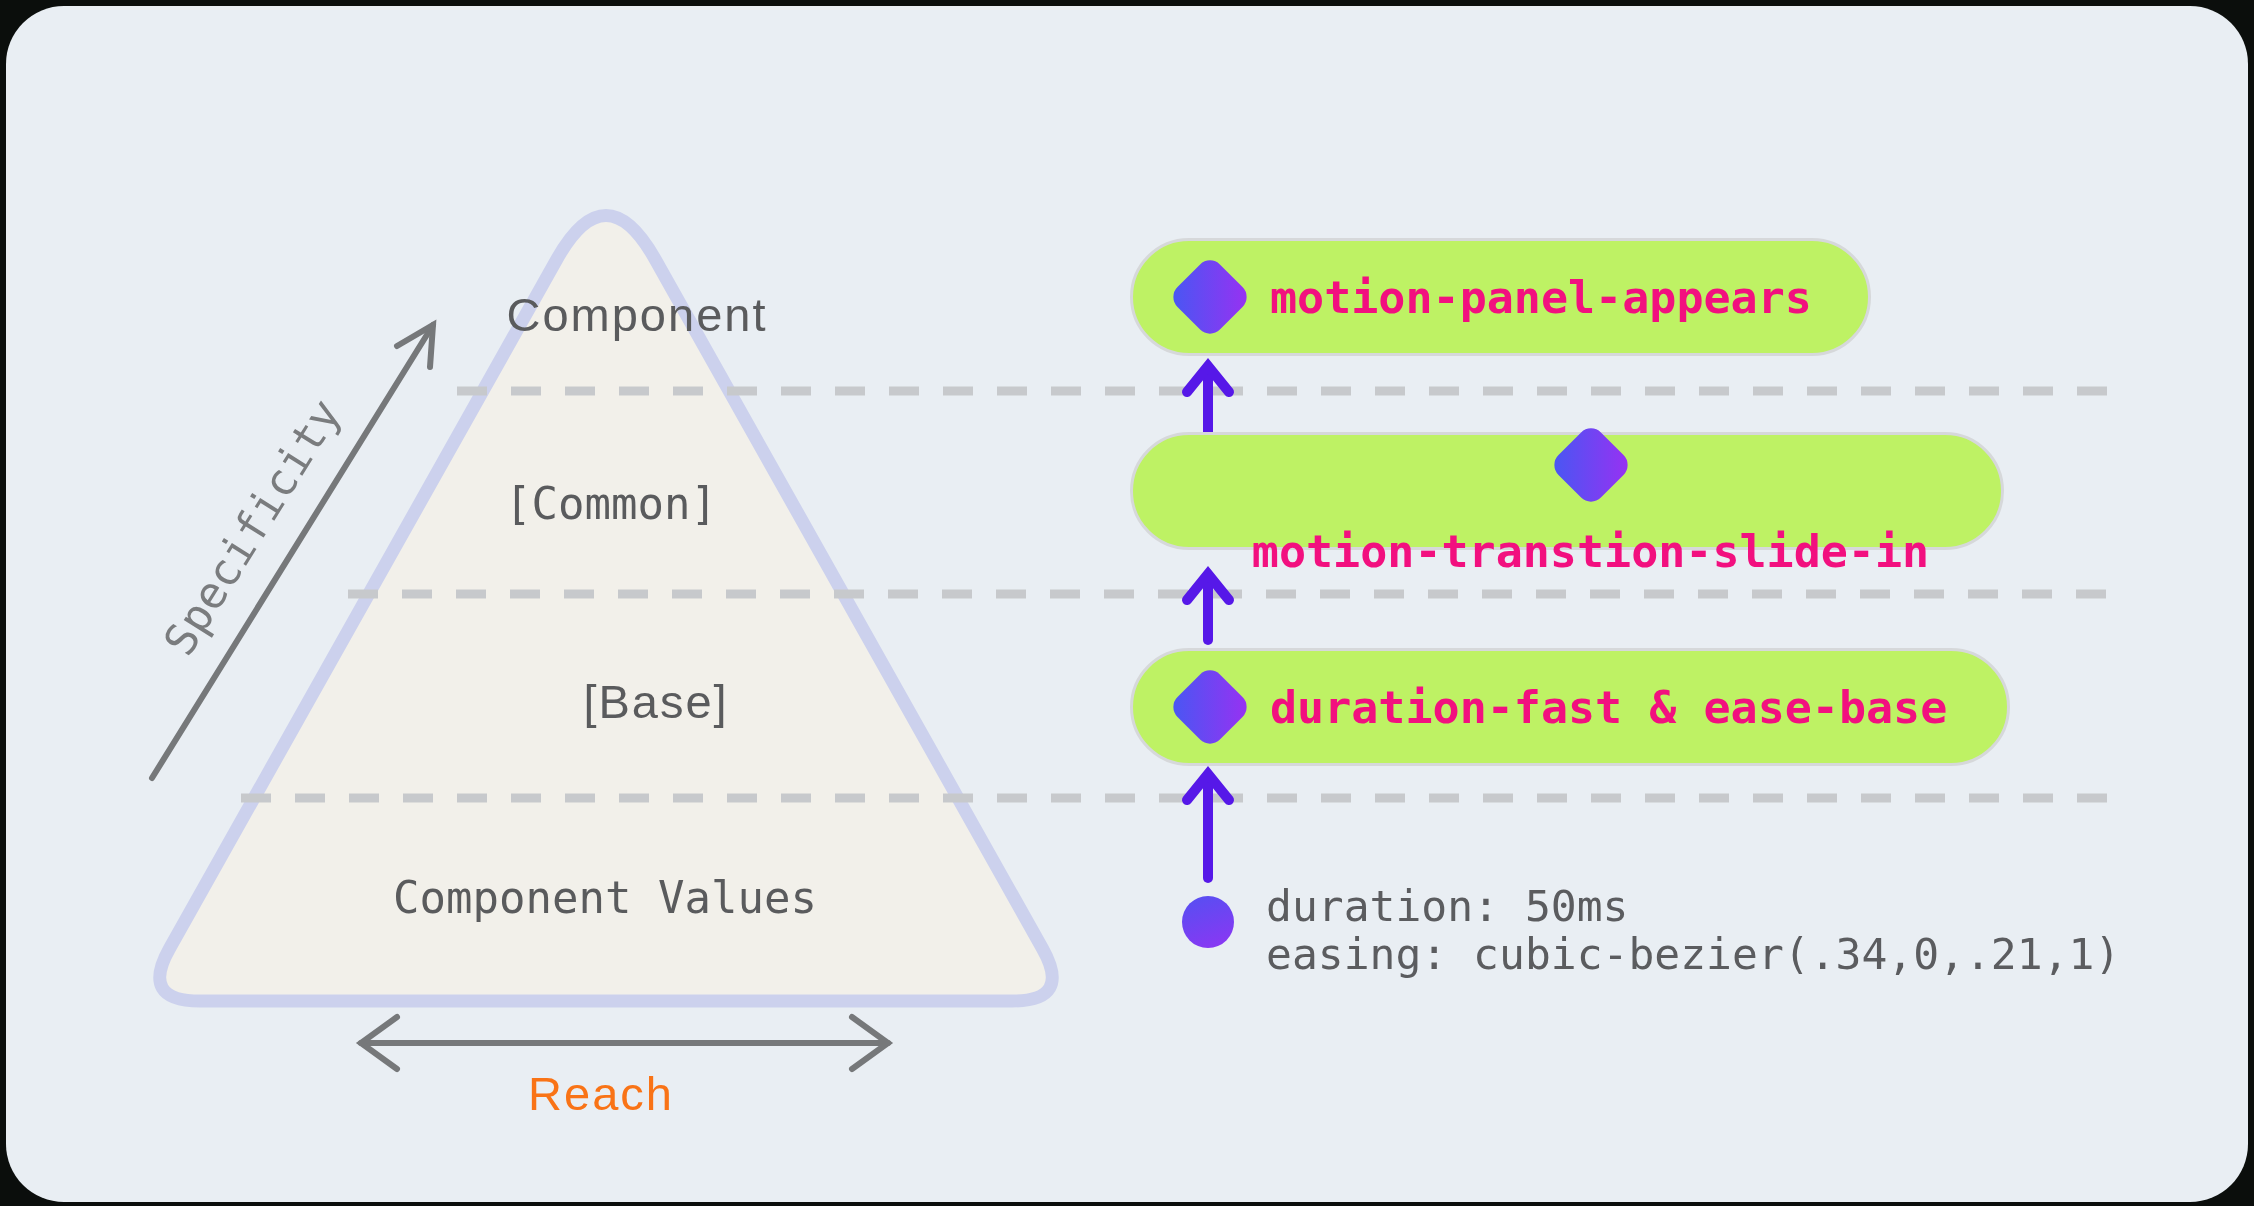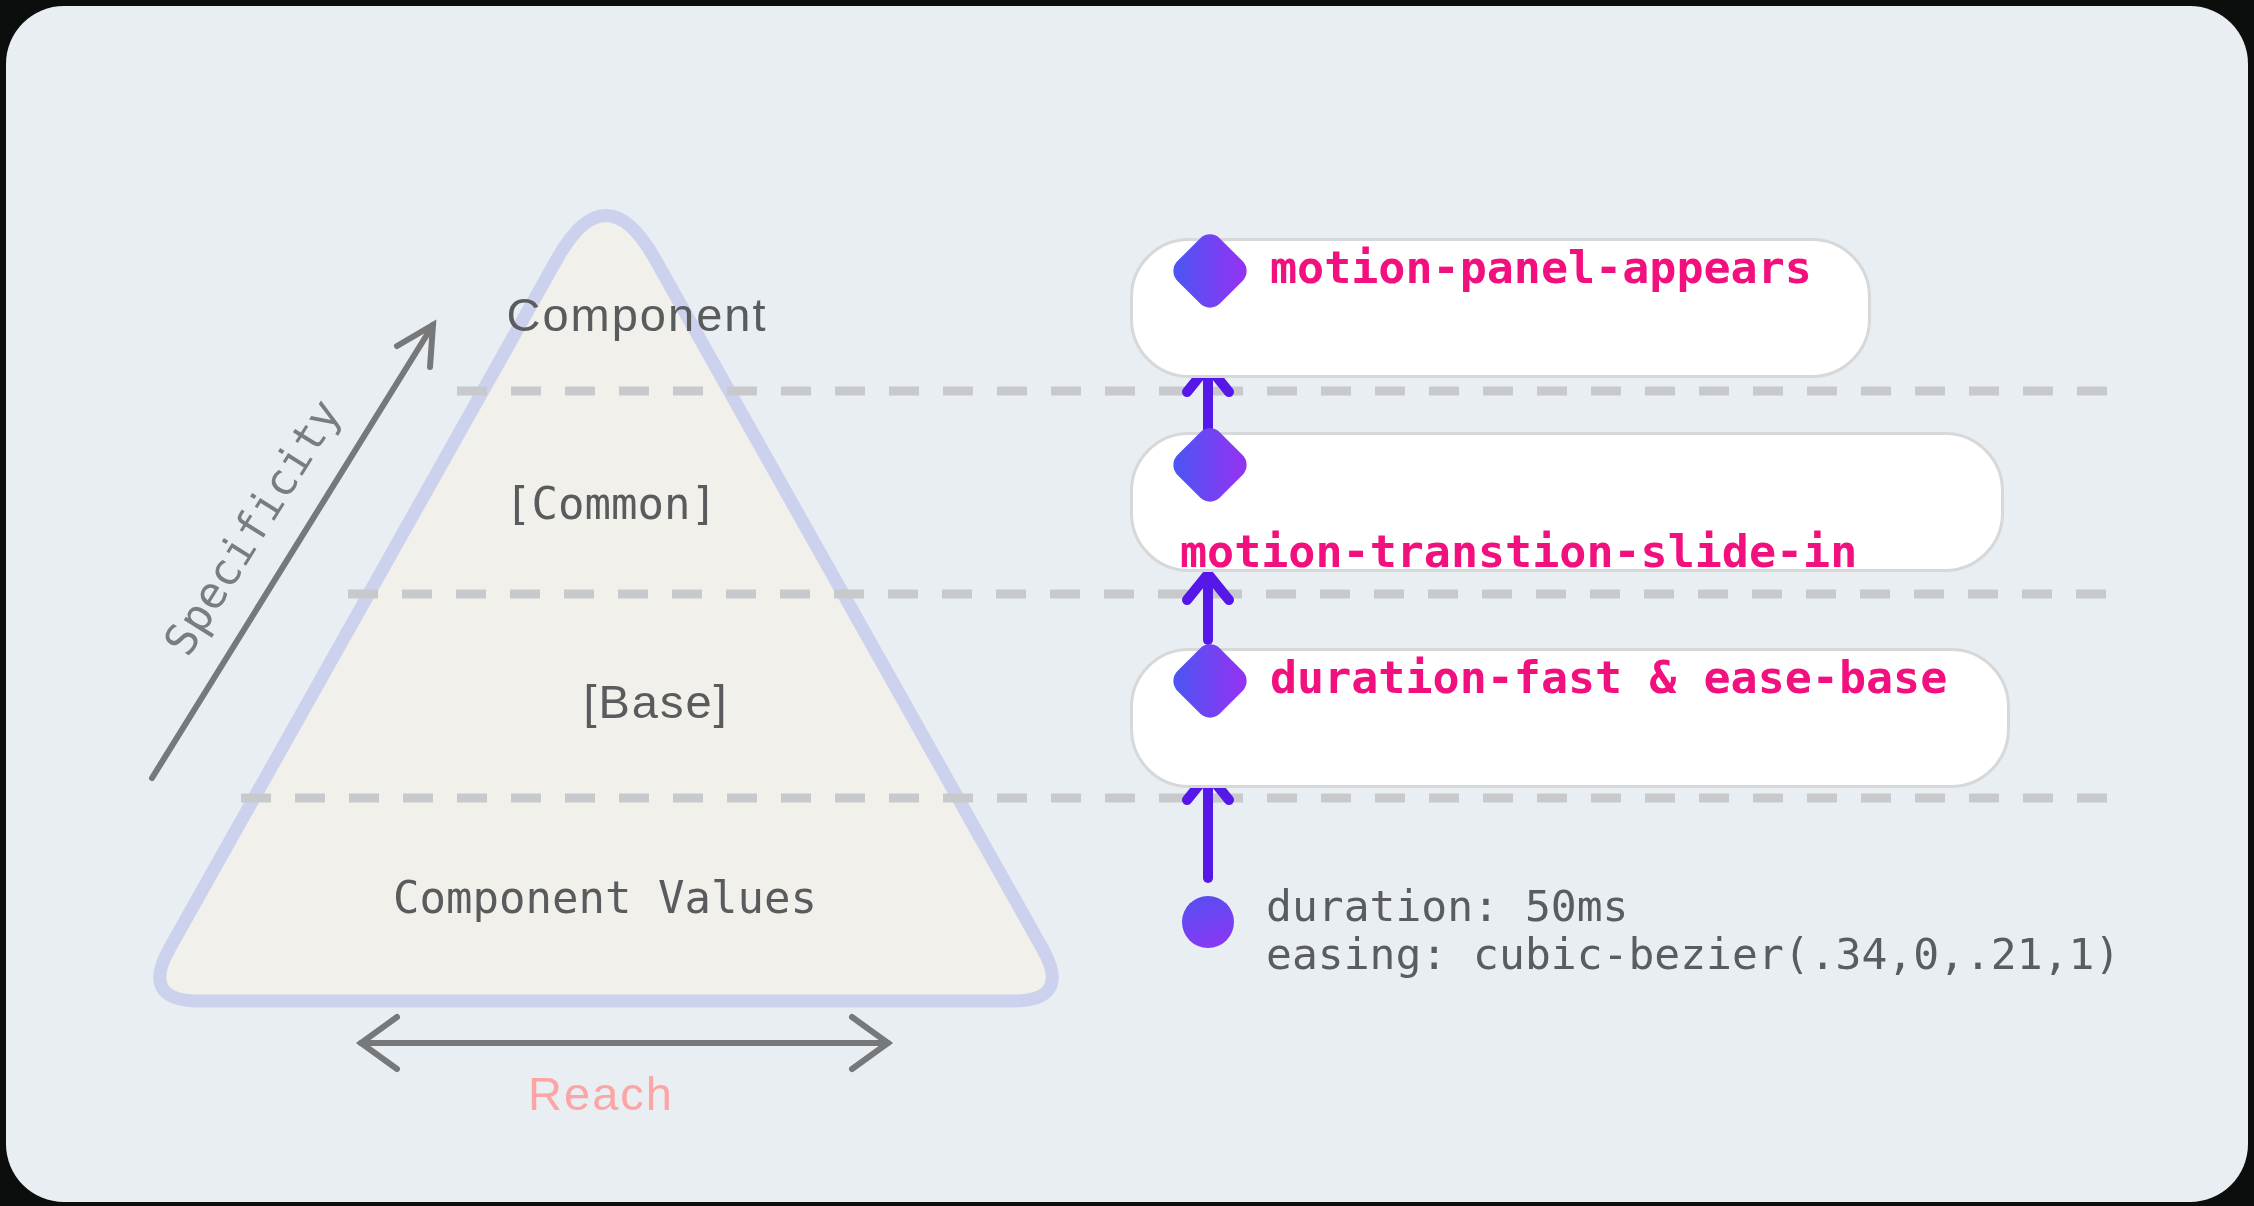--- a/index.html
+++ b/index.html
@@ -19,26 +19,26 @@
     position:absolute;white-space:nowrap;color:#5a5b5d;
     transform:translate(-50%,-50%);
   }
   .mono-label{font-family:"DejaVu Sans Mono", monospace;font-size:44px;font-weight:500;}
   .sans-label{font-family:"Liberation Sans", sans-serif;font-size:47px;font-weight:500;letter-spacing:2px;}
 
   .axis-spec{
     left:252px;top:527px;color:#7a7c7e;font-size:44px;
     transform:translate(-50%,-50%) rotate(-58deg);
   }
-  .axis-reach{left:601px;top:1093px;color:#fca5a5;}
+  .axis-reach{left:601px;top:1093px;color:#f97316;}
 
   .pill{
-    position:absolute;box-sizing:border-box;height:140px;
-    background:#ffffff;border:3px solid #d6d8da;border-radius:59px;
-    display:flex;align-items:flex-start;padding-left:47px;gap:30px;
+    position:absolute;box-sizing:border-box;height:118px;
+    background:#bef264;border:3px solid #d6d8da;border-radius:59px;
+    display:flex;align-items:center;padding-left:47px;gap:30px;
   }
   .pill-1{left:1130px;top:238px;width:741px;}
   .pill-2{left:1130px;top:432px;width:874px;flex-direction:column;}
   .pill-3{left:1130px;top:648px;width:880px;}
   .diamond{
     width:60px;height:60px;flex:0 0 60px;border-radius:14px;
     transform:rotate(45deg);
     background:linear-gradient(45deg,#4459f3,#9c2ff2);
   }
   .pill-text{

